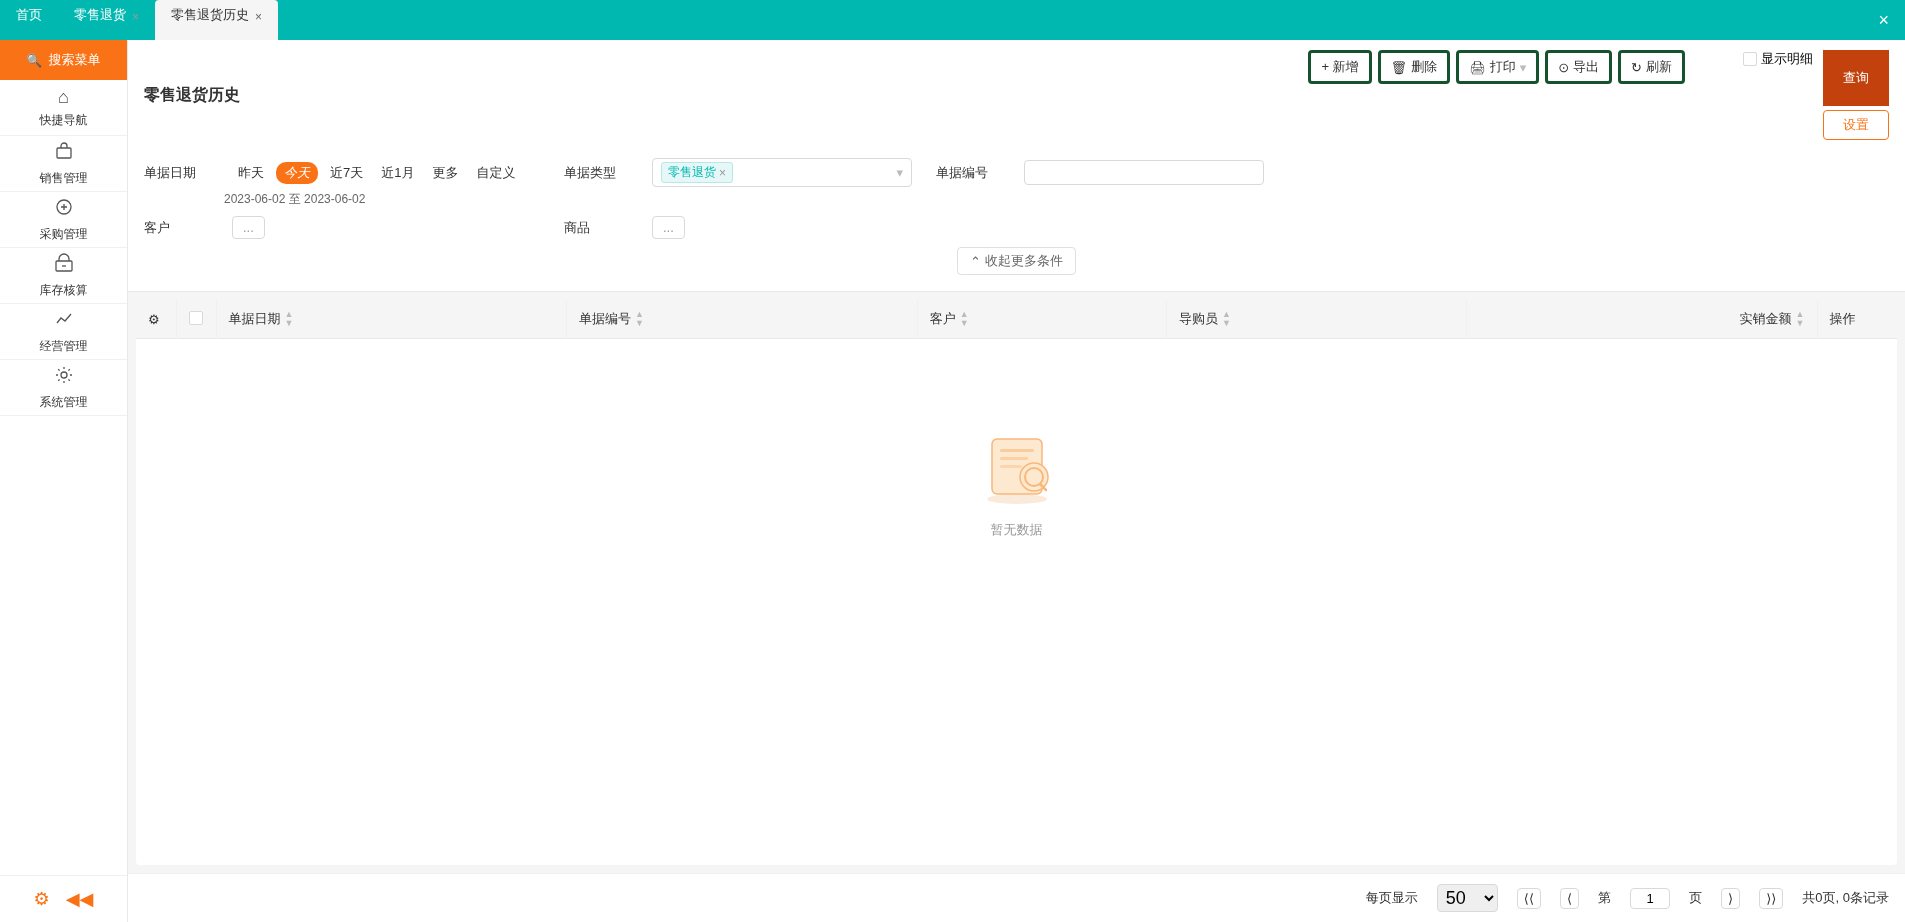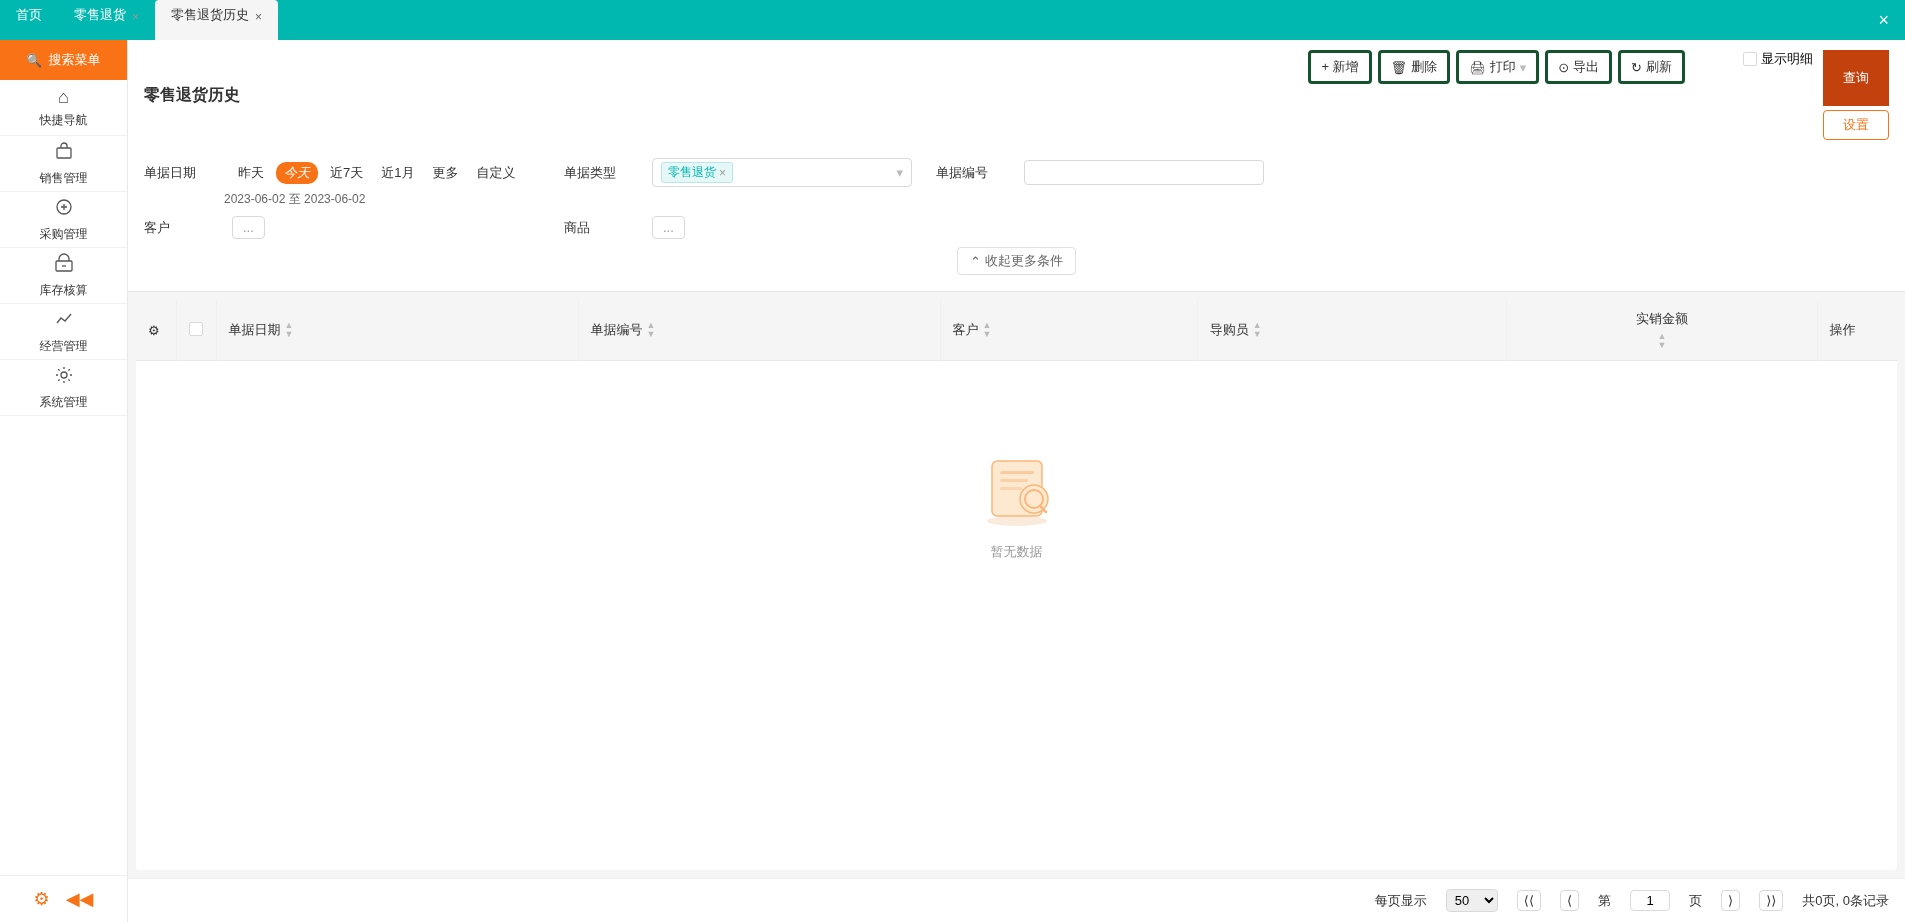--- a/index.html
+++ b/index.html
@@ -343,21 +343,21 @@
       gap: 19px;
       border-top: 1px solid #f0f0f0;
       font-size: 13px;
       color: #333;
       flex-shrink: 0;
     }
     .pagination select {
       border: 1px solid #d9d9d9;
       border-radius: 4px;
       padding: 2px 4px;
-      font-size: 13px;
+      font-size: 18px;
     }
     .pagination-btn {
       border: 1px solid #d9d9d9;
       background: #fff;
       border-radius: 4px;
       padding: 2px 6px;
       cursor: pointer;
       font-size: 13px;
       color: #333;
     }
@@ -595,21 +595,21 @@
                 <span class="sort-icon">▲<br>▼</span>
               </div>
             </th>
             <th>
               <div class="th-sort">
                 <span>导购员</span>
                 <span class="sort-icon">▲<br>▼</span>
               </div>
             </th>
             <th style="text-align:right;">
-              <div class="th-sort" style="justify-content:flex-end;flex-direction:column;">
+              <div class="th-sort" style="justify-content:flex-end;">
                 <span>实销金额</span>
                 <span class="sort-icon">▲<br>▼</span>
               </div>
             </th>
             <th style="width:80px;">
               <span>操作</span>
             </th>
           </tr>
         </thead>
         <tbody>

